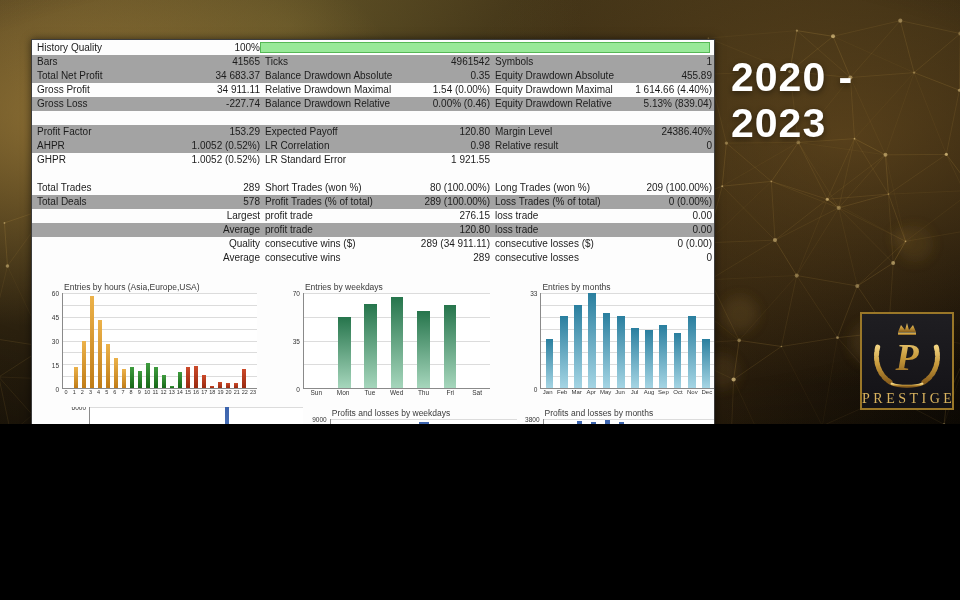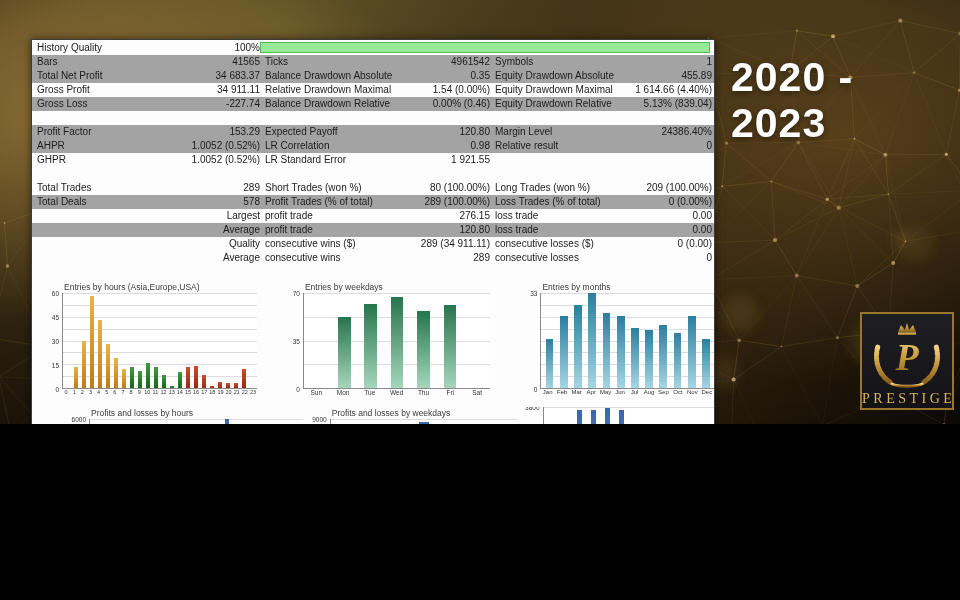--- a/index.html
+++ b/index.html
@@ -955,21 +955,20 @@
             <span>Aug</span>
             <span>Sep</span>
             <span>Oct</span>
             <span>Nov</span>
             <span>Dec</span>
           </div>
         </div>
       </div>
     <div class="charts-row charts-bottom" id="charts-bottom">
         <div class="chart">
-          <div class="chart-title">Profits and losses by hours</div>
           <div class="chart-body">
             <div class="chart-yaxis">
               <span style="top: 0%;">6000</span>
               <span style="top: 12.5%;">5250</span>
               <span style="top: 25%;">4500</span>
               <span style="top: 37.5%;">3750</span>
               <span style="top: 50%;">3000</span>
               <span style="top: 62.5%;">2250</span>
               <span style="top: 75%;">1500</span>
               <span style="top: 87.5%;">750</span>
@@ -1096,20 +1095,21 @@
                   <div class="bar" style="width: 38%; height: 78.3333%; background: linear-gradient(rgb(60, 100, 174), rgb(157, 184, 226));"></div>
                 </div>
                 <div class="bar-slot">
                   <div class="bar" style="width: 38%; height: 0%; background: linear-gradient(rgb(60, 100, 174), rgb(157, 184, 226));"></div>
                 </div>
               </div>
             </div>
           </div>
         </div>
         <div class="chart">
+          <div class="chart-title">Profits and losses by months</div>
           <div class="chart-body">
             <div class="chart-yaxis">
               <span style="top: 0%;">3800</span>
               <span style="top: 25%;">2850</span>
               <span style="top: 50%;">1900</span>
               <span style="top: 75%;">950</span>
               <span style="top: 100%;">0</span>
             </div>
             <div class="chart-plot" style="border-bottom: none;">
               <div class="gridline" style="top: 0%;"></div>

